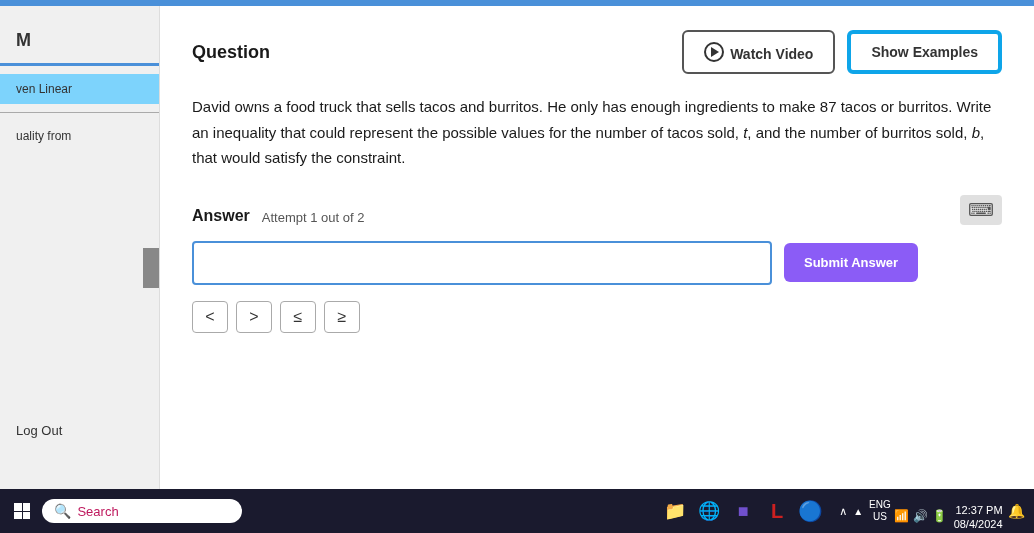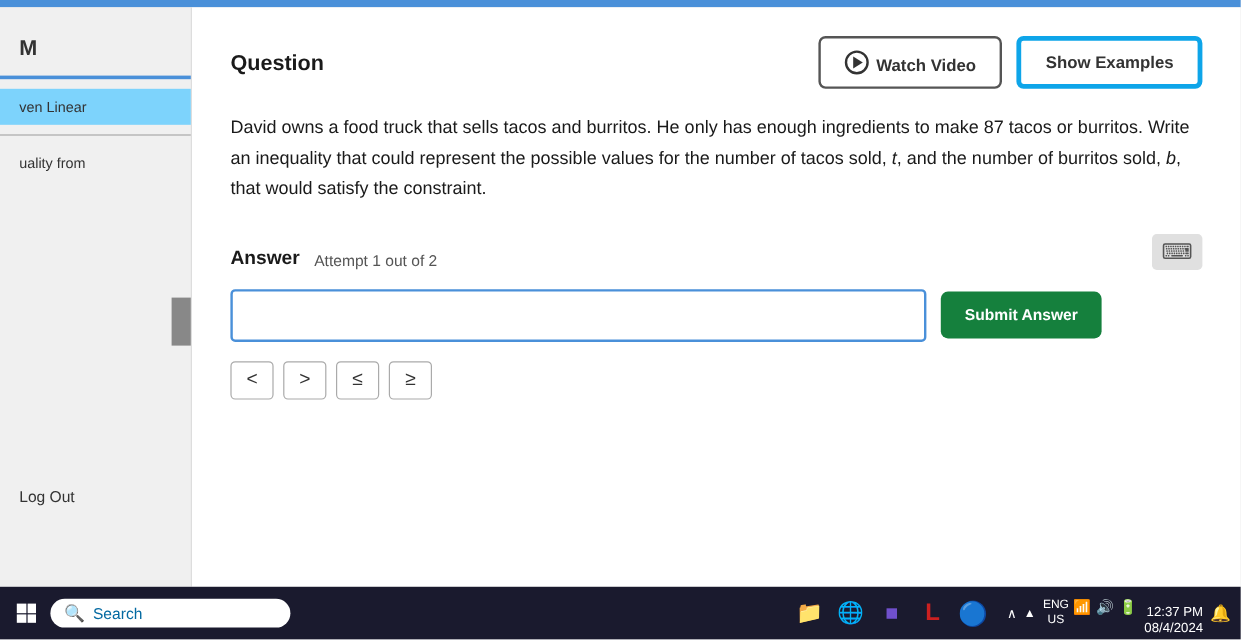--- a/index.html
+++ b/index.html
@@ -55,21 +55,21 @@
       color: #333;
       cursor: pointer;
     }
 
     .sidebar-nav-item.active {
       background: #7dd3fc;
     }
 
     .sidebar-logout {
       position: absolute;
-      bottom: 60px;
+      bottom: 43px;
       left: 0;
       padding: 8px 16px;
       font-size: 13px;
       color: #333;
       cursor: pointer;
     }
 
     .sidebar-small-box {
       width: 16px;
       height: 40px;
@@ -205,21 +205,21 @@
       max-width: 580px;
       height: 44px;
       border: 2px solid #4a90d9;
       border-radius: 4px;
       padding: 0 10px;
       font-size: 16px;
       outline: none;
     }
 
     .btn-submit {
-      background: #15803d;
+      background: #8b5cf6;
       color: white;
       border: none;
       padding: 12px 20px;
       border-radius: 6px;
       font-size: 13px;
       font-weight: 600;
       cursor: pointer;
     }
 
     
@@ -283,21 +283,21 @@
       cursor: pointer;
     }
 
     .search-icon-tb {
       font-size: 14px;
       color: #555;
     }
 
     .search-text-tb {
       font-size: 13px;
-      color: #0369a1;
+      color: #be185d;
     }
 
     .taskbar-spacer {
       flex: 1;
     }
 
     .taskbar-icons {
       display: flex;
       align-items: center;
       gap: 6px;
@@ -322,21 +322,21 @@
 
     .sys-lang {
       font-size: 10px;
       color: white;
       line-height: 1.2;
       text-align: center;
     }
 
     .sys-icons {
       display: flex;
-      align-items: flex-start;
+      align-items: flex-end;
       gap: 4px;
     }
 
     .sys-icon {
       color: white;
       font-size: 12px;
     }
 
     .sys-time {
       font-size: 11px;

